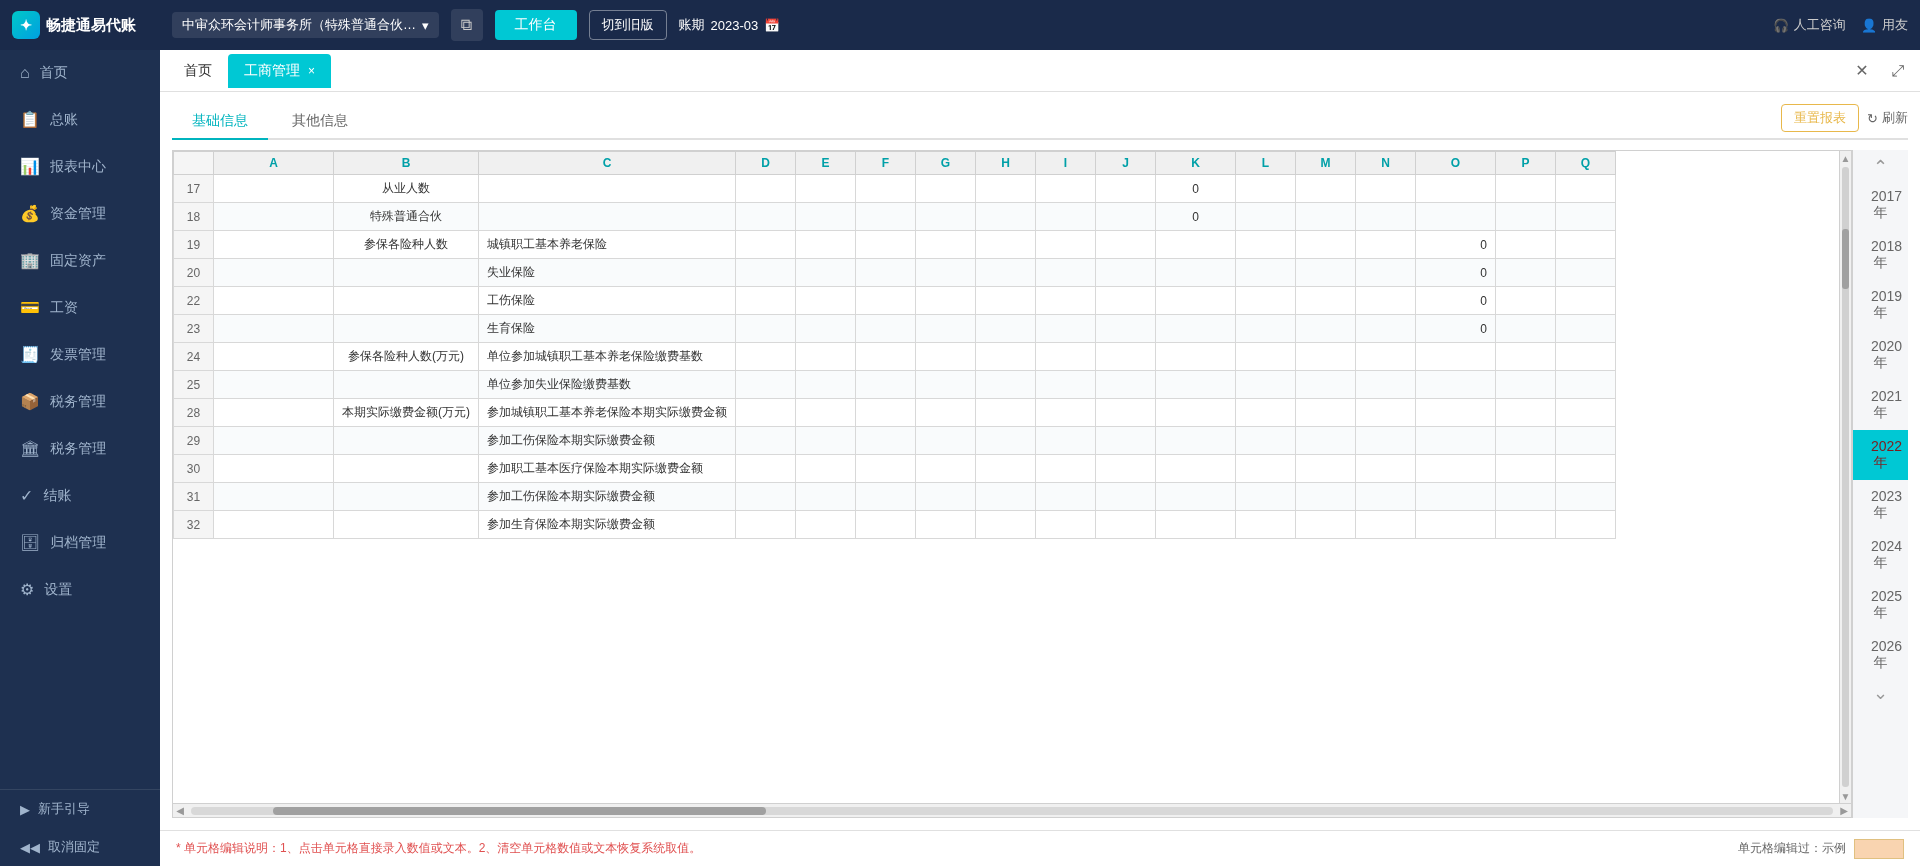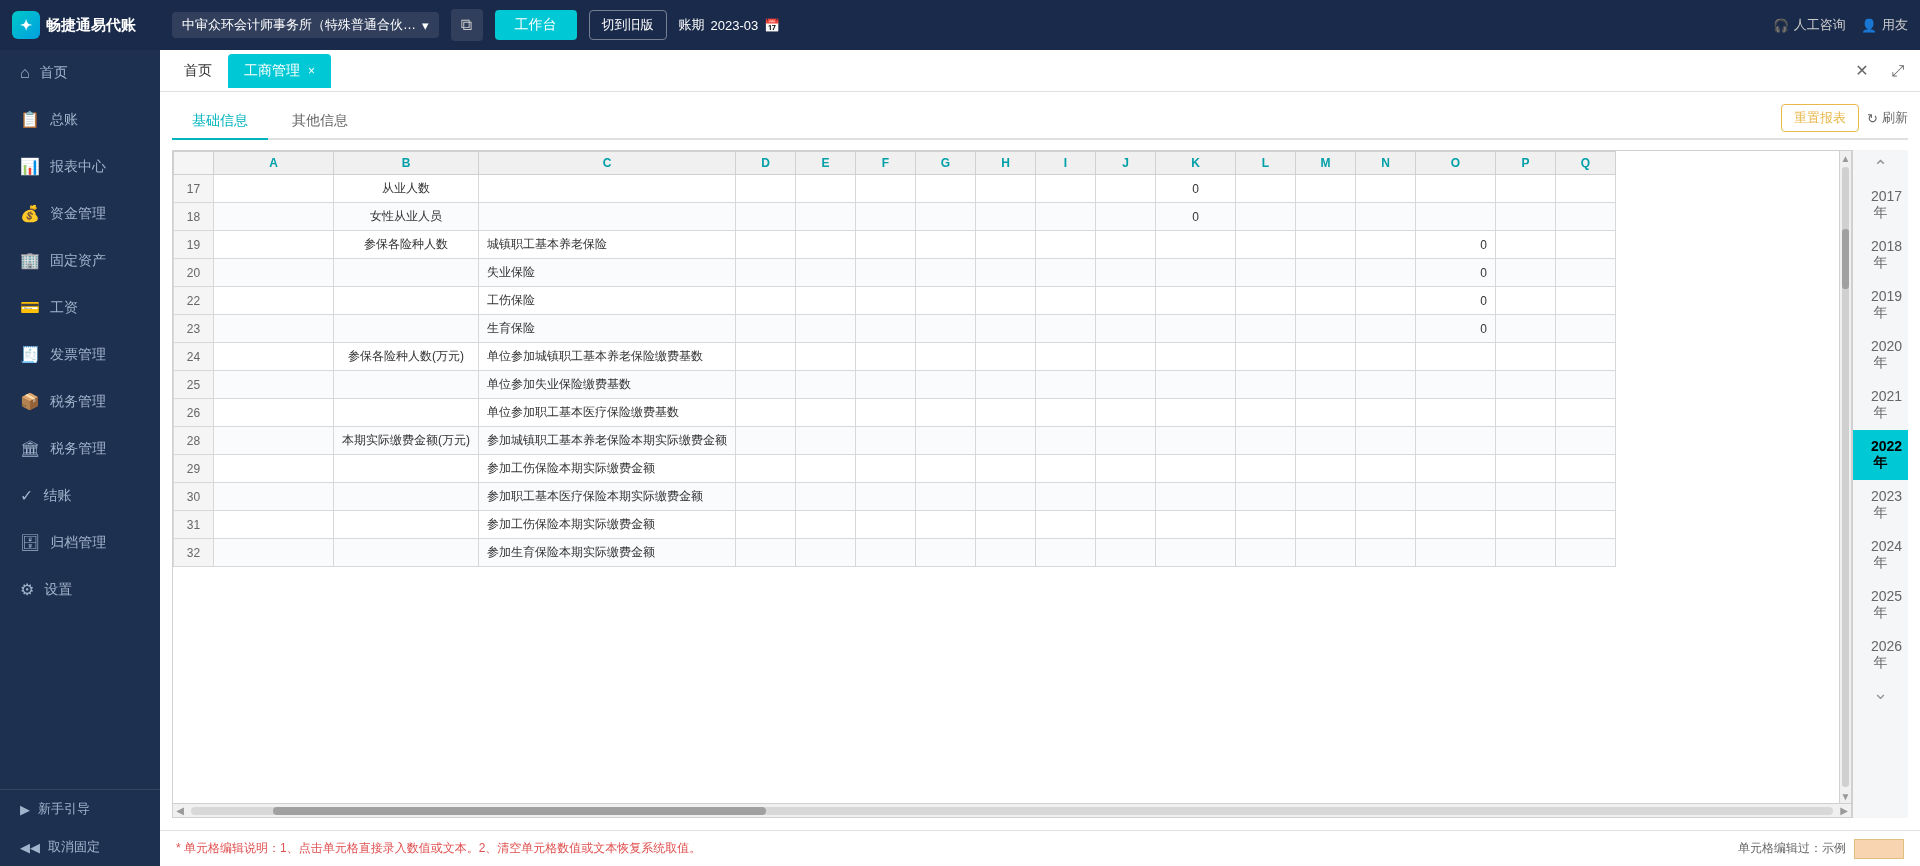--- a/index.html
+++ b/index.html
@@ -335,22 +335,22 @@
     .year-item {
       width: 100%;
       text-align: center;
       padding: 8px 18px;
       font-size: 14px;
       color: #666;
       cursor: pointer;
     }
     .year-item.active {
       background: #00c8d4;
-      color: #000000;
-      font-weight: bold;
+      color: #7f1d1d;
+      font-weight: normal;
     }
 
     
     .footer {
       height: 36px;
       background: #fff;
       border-top: 1px solid #e0e0e0;
       display: flex;
       align-items: center;
       padding: 0 16px;
@@ -554,21 +554,21 @@
                         <td style="min-width: 60px;"></td>
                         <td style="min-width: 60px;"></td>
                         <td style="min-width: 60px;"></td>
                         <td class="cell-num"></td>
                         <td style="min-width: 60px;"></td>
                         <td style="min-width: 60px;"></td>
                       </tr>
                       <tr>
                         <td class="row-num">18</td>
                         <td class="cell-a"></td>
-                        <td class="cell-b">女性从业人员</td>
+                        <td class="cell-b">特殊普通合伙</td>
                         <td class="cell-c"></td>
                         <td style="min-width: 60px;"></td>
                         <td style="min-width: 60px;"></td>
                         <td style="min-width: 60px;"></td>
                         <td style="min-width: 60px;"></td>
                         <td style="min-width: 60px;"></td>
                         <td style="min-width: 60px;"></td>
                         <td style="min-width: 60px;"></td>
                         <td class="cell-k" style="min-width: 80px;">0</td>
                         <td style="min-width: 60px;"></td>
@@ -676,40 +676,20 @@
                         <td style="min-width: 60px;"></td>
                         <td class="cell-num"></td>
                         <td style="min-width: 60px;"></td>
                         <td style="min-width: 60px;"></td>
                       </tr>
                       <tr>
                         <td class="row-num">25</td>
                         <td class="cell-a"></td>
                         <td class="cell-b"></td>
                         <td class="cell-c">单位参加失业保险缴费基数</td>
-                        <td style="min-width: 60px;"></td>
-                        <td style="min-width: 60px;"></td>
-                        <td style="min-width: 60px;"></td>
-                        <td style="min-width: 60px;"></td>
-                        <td style="min-width: 60px;"></td>
-                        <td style="min-width: 60px;"></td>
-                        <td style="min-width: 60px;"></td>
-                        <td class="cell-k" style="min-width: 80px;"></td>
-                        <td style="min-width: 60px;"></td>
-                        <td style="min-width: 60px;"></td>
-                        <td style="min-width: 60px;"></td>
-                        <td class="cell-num"></td>
-                        <td style="min-width: 60px;"></td>
-                        <td style="min-width: 60px;"></td>
-                      </tr>
-                      <tr>
-                        <td class="row-num">26</td>
-                        <td class="cell-a"></td>
-                        <td class="cell-b"></td>
-                        <td class="cell-c">单位参加职工基本医疗保险缴费基数</td>
                         <td style="min-width: 60px;"></td>
                         <td style="min-width: 60px;"></td>
                         <td style="min-width: 60px;"></td>
                         <td style="min-width: 60px;"></td>
                         <td style="min-width: 60px;"></td>
                         <td style="min-width: 60px;"></td>
                         <td style="min-width: 60px;"></td>
                         <td class="cell-k" style="min-width: 80px;"></td>
                         <td style="min-width: 60px;"></td>
                         <td style="min-width: 60px;"></td>

